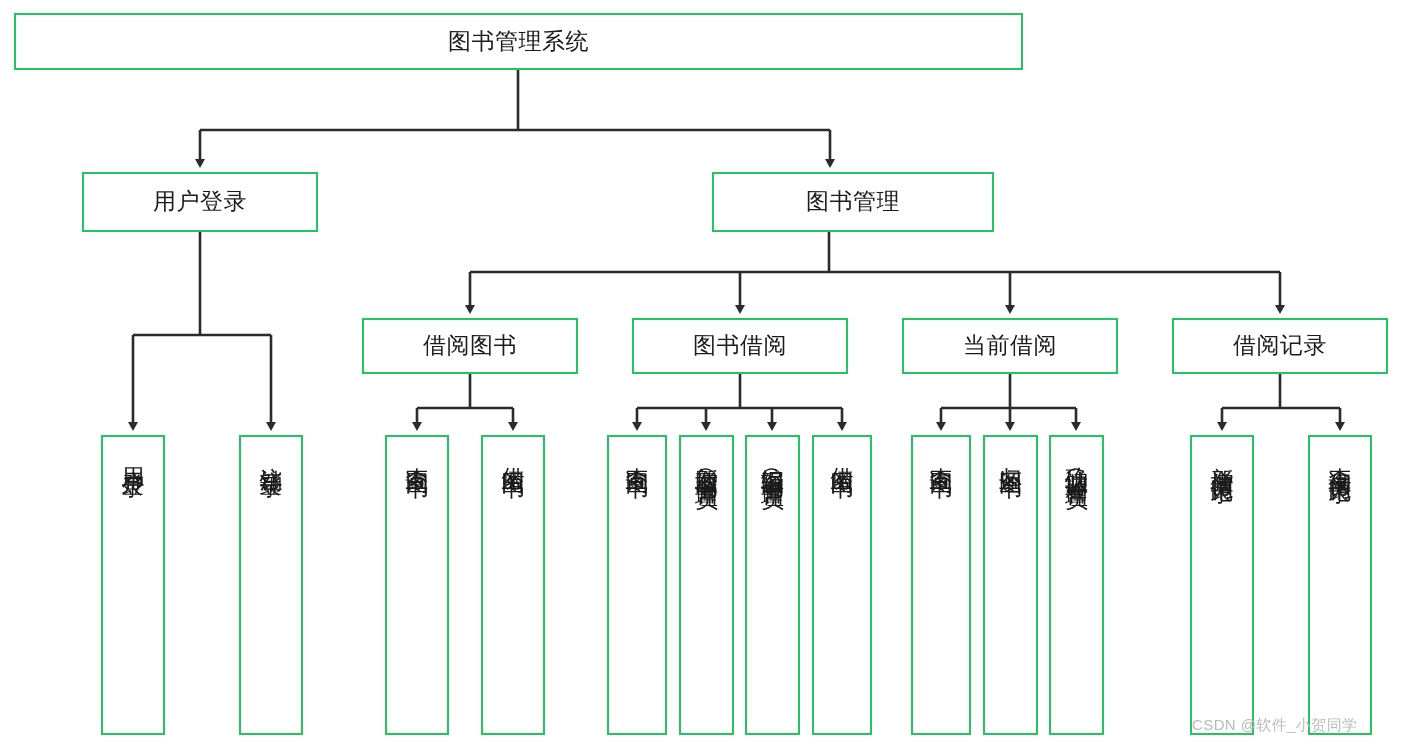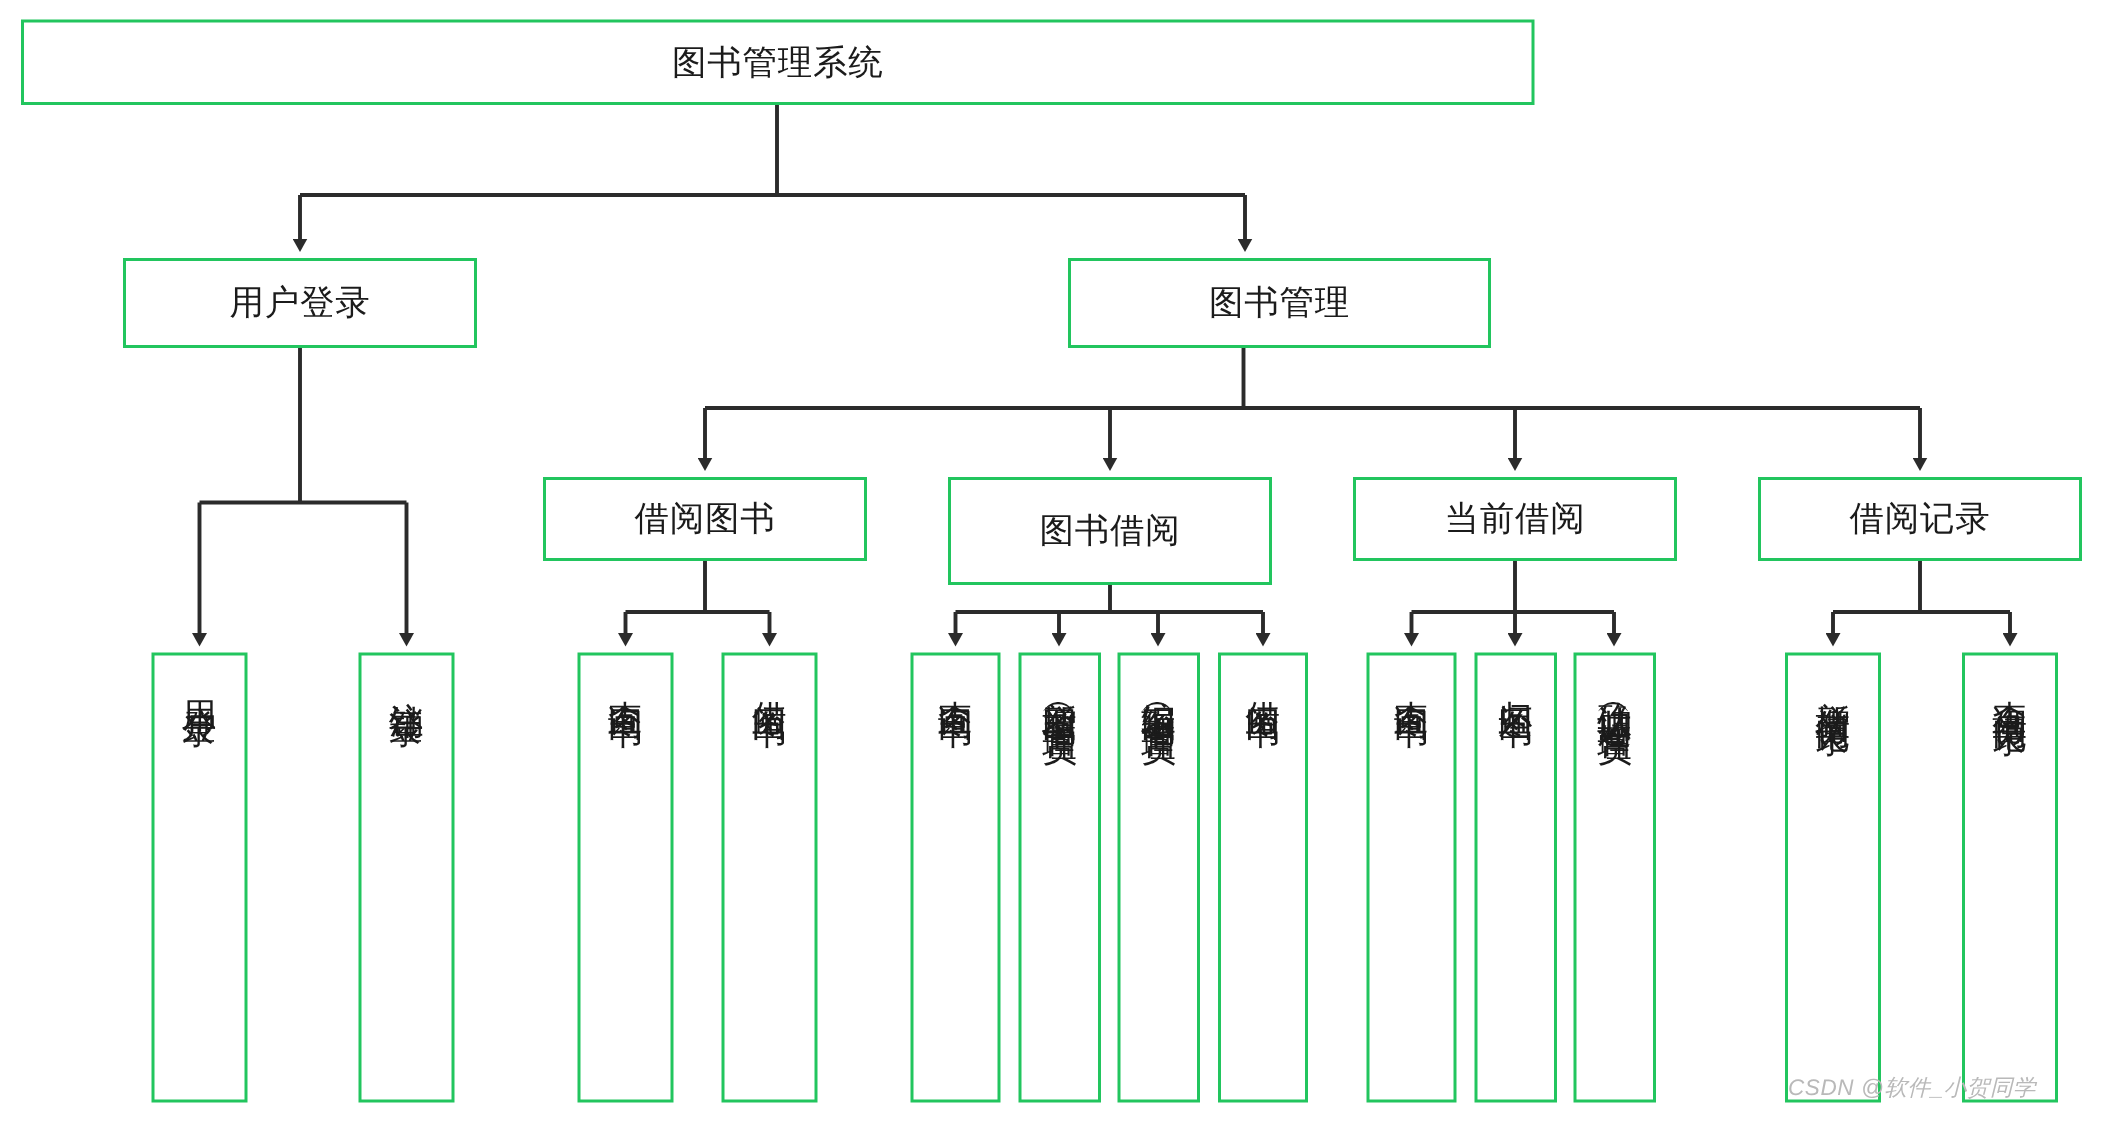--- a/index.html
+++ b/index.html
@@ -125,21 +125,21 @@
   <div class="node node-h" style="left:82px; top:172px; width:236px; height:60px;">
     <span>用户登录</span>
   </div>
   <div class="node node-h" style="left:712px; top:172px; width:282px; height:60px;">
     <span>图书管理</span>
   </div>
 
   <div class="node node-h" style="left:362px; top:318px; width:216px; height:56px;">
     <span>借阅图书</span>
   </div>
-  <div class="node node-h" style="left:632px; top:318px; width:216px; height:72px;">
+  <div class="node node-h" style="left:632px; top:318px; width:216px; height:56px;">
     <span>图书借阅</span>
   </div>
   <div class="node node-h" style="left:1172px; top:318px; width:216px; height:56px;">
     <span>借阅记录</span>
   </div>
   <div class="node node-h" style="left:902px; top:318px; width:216px; height:56px;">
     <span>当前借阅</span>
   </div>
 
   <div class="node node-v" style="left:101px; top:435px; width:64px; height:300px;">
@@ -175,15 +175,15 @@
   <div class="node node-v" style="left:1049px; top:435px; width:55px; height:300px;">
     <span class="vtext">确认归还（管理员）</span>
   </div>
   <div class="node node-v" style="left:1190px; top:435px; width:64px; height:300px;">
     <span class="vtext">新增借阅记录</span>
   </div>
   <div class="node node-v" style="left:1308px; top:435px; width:64px; height:300px;">
     <span class="vtext">查询借阅记录</span>
   </div>
 
-  <div class="watermark" style="left:1192px; top:716px;font-style:italic;">CSDN @软件_小贺同学</div>
+  <div class="watermark" style="left:1192px; top:716px;">CSDN @软件_小贺同学</div>
 
 </div>
 
 </body></html>

